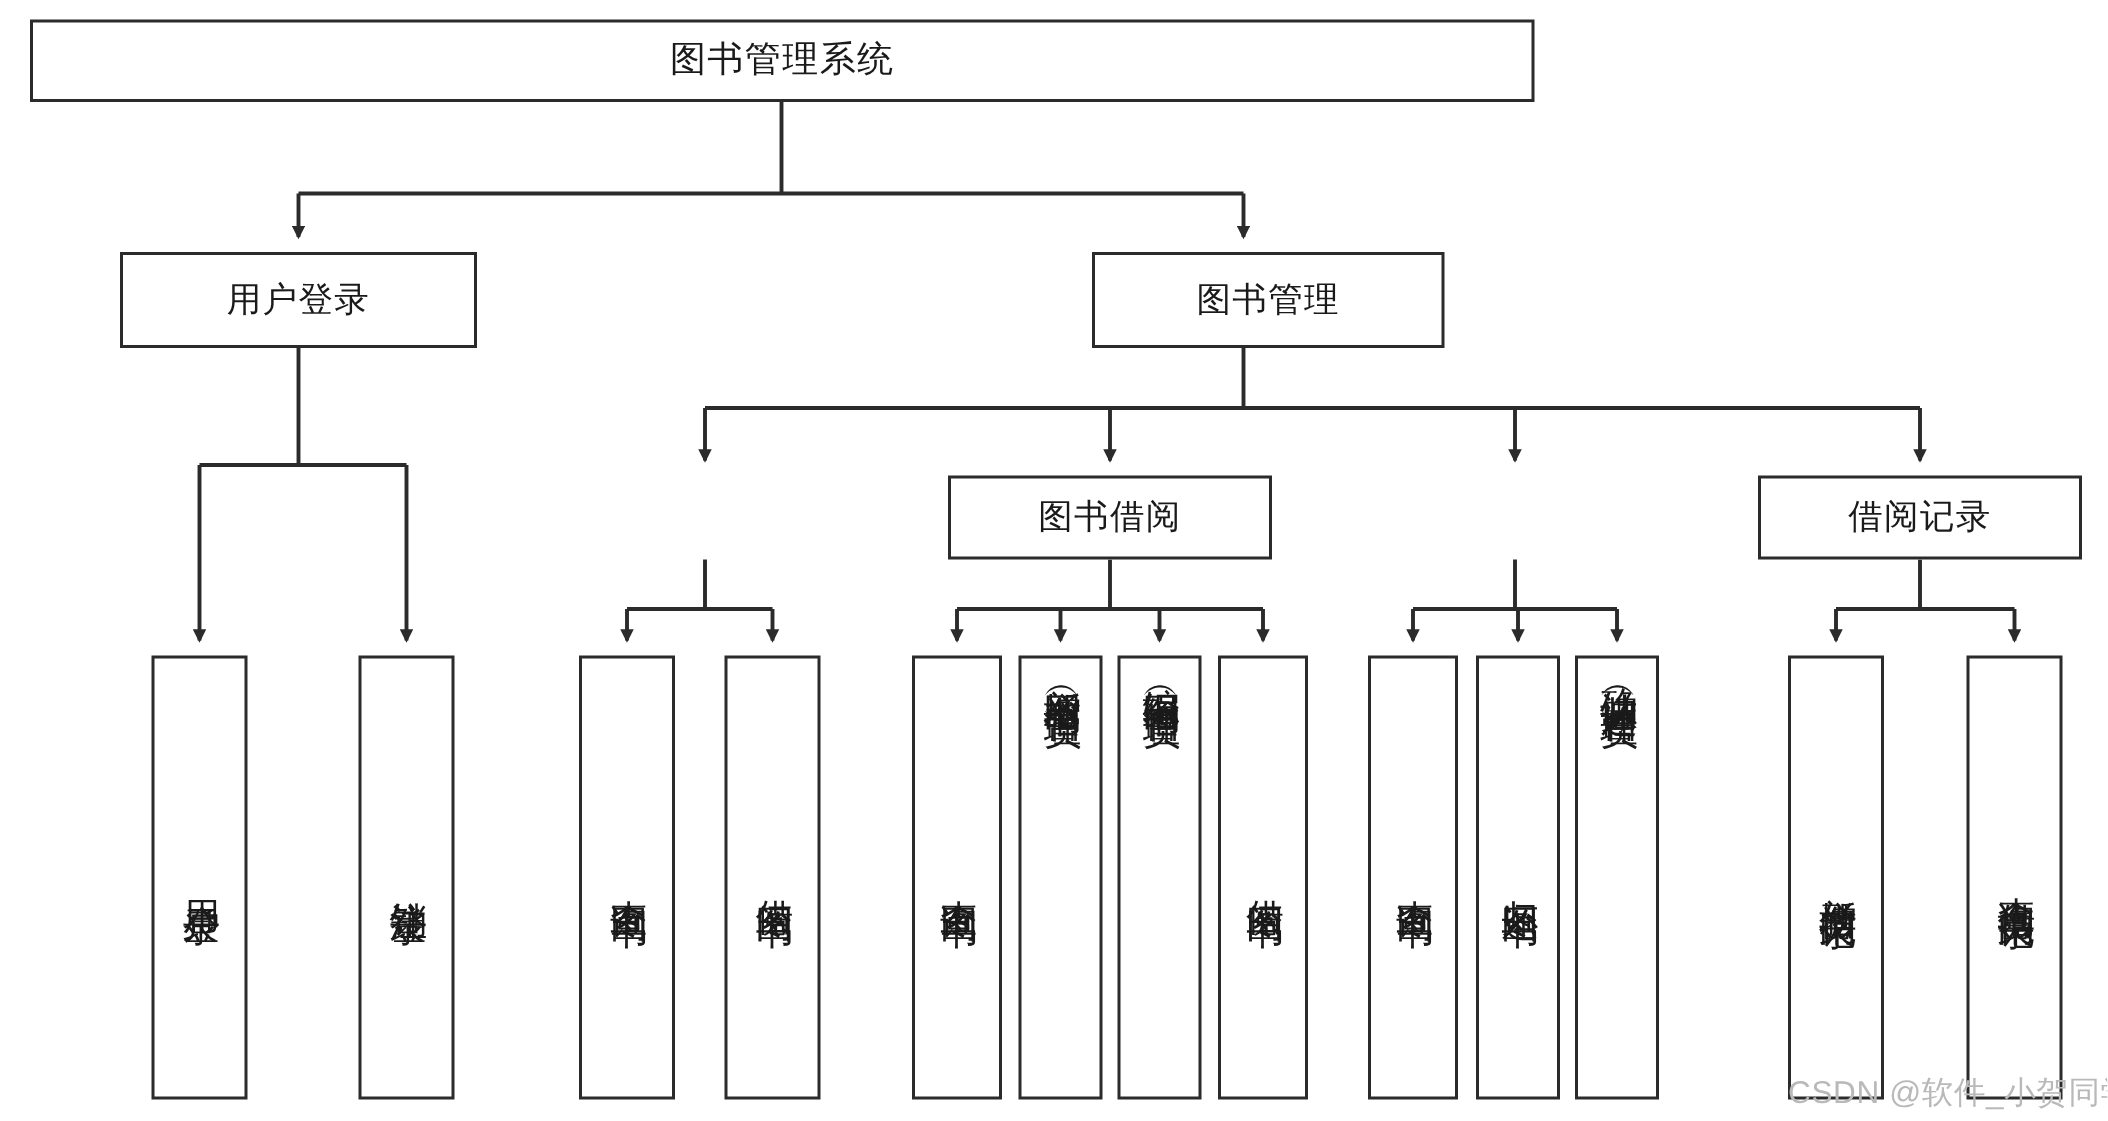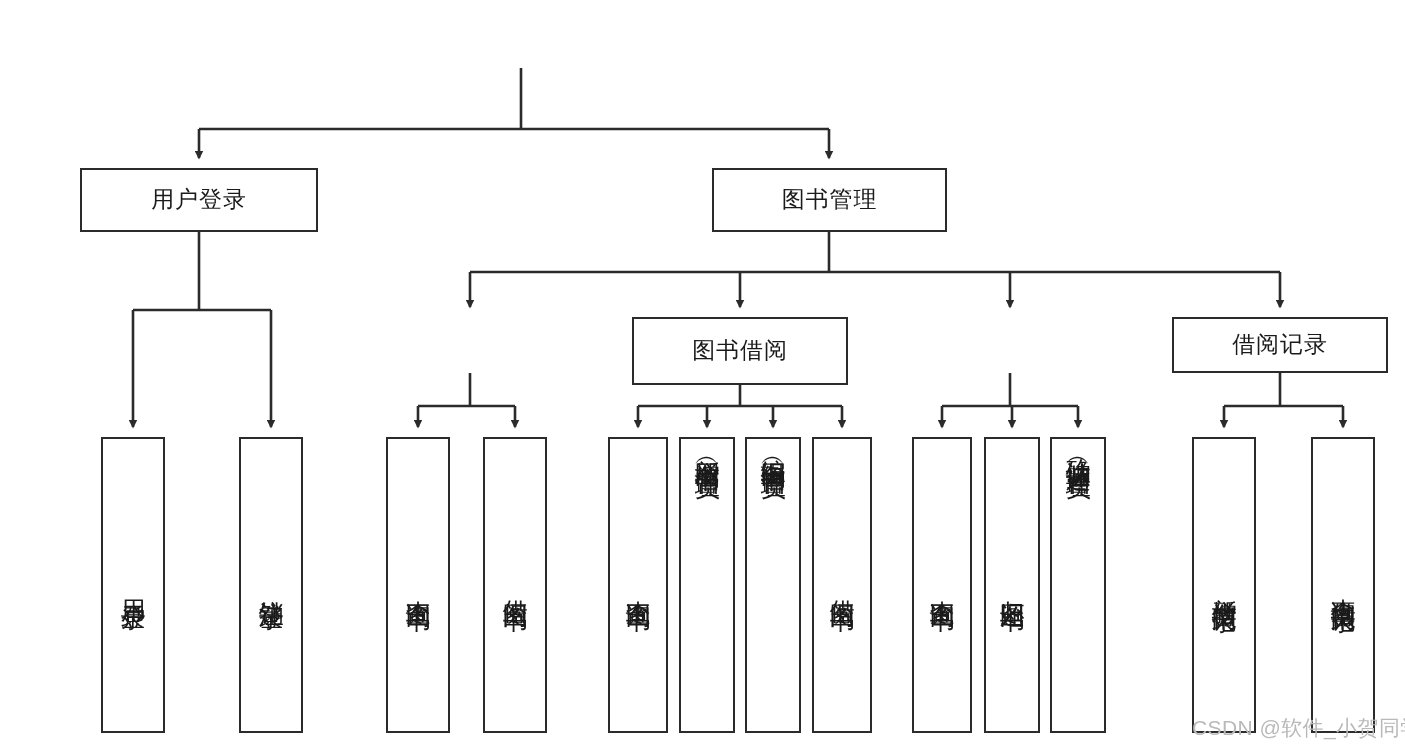--- a/index.html
+++ b/index.html
@@ -122,29 +122,32 @@
       <path d="M1012,406 L1012,427" marker-end="url(#arrow)"></path>
       <path d="M1078,406 L1078,427" marker-end="url(#arrow)"></path>
 
       <path d="M1280,373 L1280,406"></path>
       <path d="M1224,406 L1343,406"></path>
       <path d="M1224,406 L1224,427" marker-end="url(#arrow)"></path>
       <path d="M1343,406 L1343,427" marker-end="url(#arrow)"></path>
     </g>
   </svg>
 
+  <div class="node horiz root" style="left:20px; top:13px; width:1003px; height:55px;">
+    <span class="node-label">图书管理系统</span>
+  </div>
 
   <div class="node horiz" style="left:80px; top:168px; width:238px; height:64px;">
     <span class="node-label">用户登录</span>
   </div>
-  <div class="node horiz" style="left:712px; top:168px; width:235px; height:64px;justify-content:center;">
+  <div class="node horiz" style="left:728px; top:168px; width:235px; height:64px;justify-content:center;">
     <span class="node-label">图书管理</span>
   </div>
 
-  <div class="node horiz" style="left:632px; top:317px; width:216px; height:68px;">
+  <div class="node horiz" style="left:632px; top:317px; width:216px; height:56px;">
     <span class="node-label">图书借阅</span>
   </div>
   <div class="node horiz" style="left:1172px; top:317px; width:216px; height:56px;">
     <span class="node-label">借阅记录</span>
   </div>
 
   <div class="node leaf centered" style="left:101px; top:437px; width:64px; height:296px;">
     <span class="node-label">用户登录</span>
   </div>
   <div class="node leaf centered" style="left:239px; top:437px; width:64px; height:296px;">

